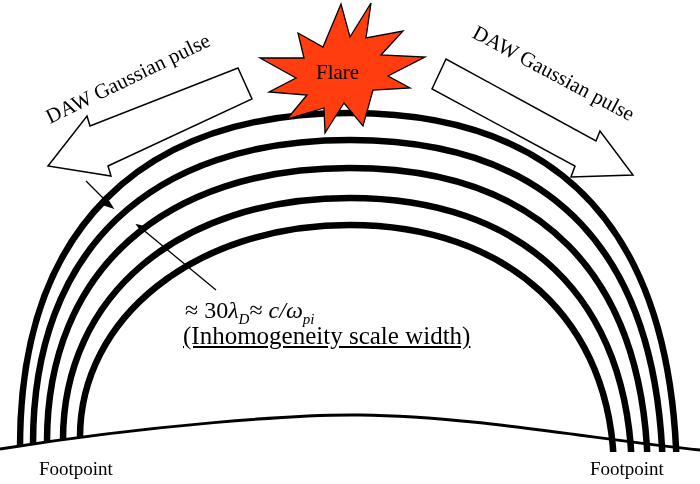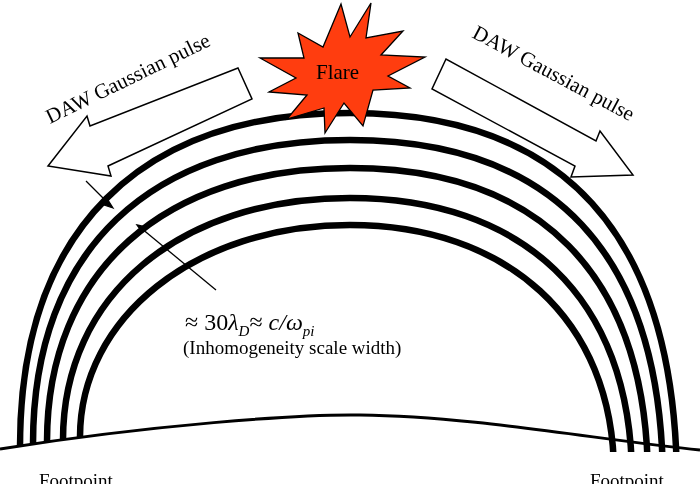--- a/index.html
+++ b/index.html
@@ -1,23 +1,23 @@
 <!DOCTYPE html>
 <html><head>
   <meta charset="utf-8">
   <style>
     html, body { margin: 0; padding: 0; background: #ffffff; }
     #canvas { position: relative; width: 700px; height: 484px; overflow: hidden; background: #ffffff; }
     svg { position: absolute; left: 0; top: 0; }
     .serif { font-family: "Liberation Serif", "DejaVu Serif", serif; fill: #000; }
-    .lbl { position: absolute; font-family: "Liberation Serif", "DejaVu Serif", serif; color: #000; white-space: nowrap; margin-top: 12px; }
+    .lbl { position: absolute; font-family: "Liberation Serif", "DejaVu Serif", serif; color: #000; white-space: nowrap; }
     .formula { left: 185px; top: 296px; font-size: 24px; line-height: 28px; }
     .formula .it { font-style: italic; }
     .formula sub { font-size: 15px; font-style: italic; vertical-align: -6px; }
-    .caption { left: 183px; top: 324px; font-size: 19px; line-height: 24px; }
+    .caption { left: 183px; top: 324px; font-size: 25px; line-height: 24px; text-decoration: underline; }
     .foot-left { left: 39px; top: 458px; font-size: 19px; }
     .foot-right { left: 590px; top: 458px; font-size: 19px; }
   </style>
 </head>
 <body>
 
 <div id="canvas">
   <svg width="700" height="484" viewBox="0 0 700 484" xmlns="http://www.w3.org/2000/svg">
 
     <g fill="none" stroke="#000" stroke-width="6.5">

